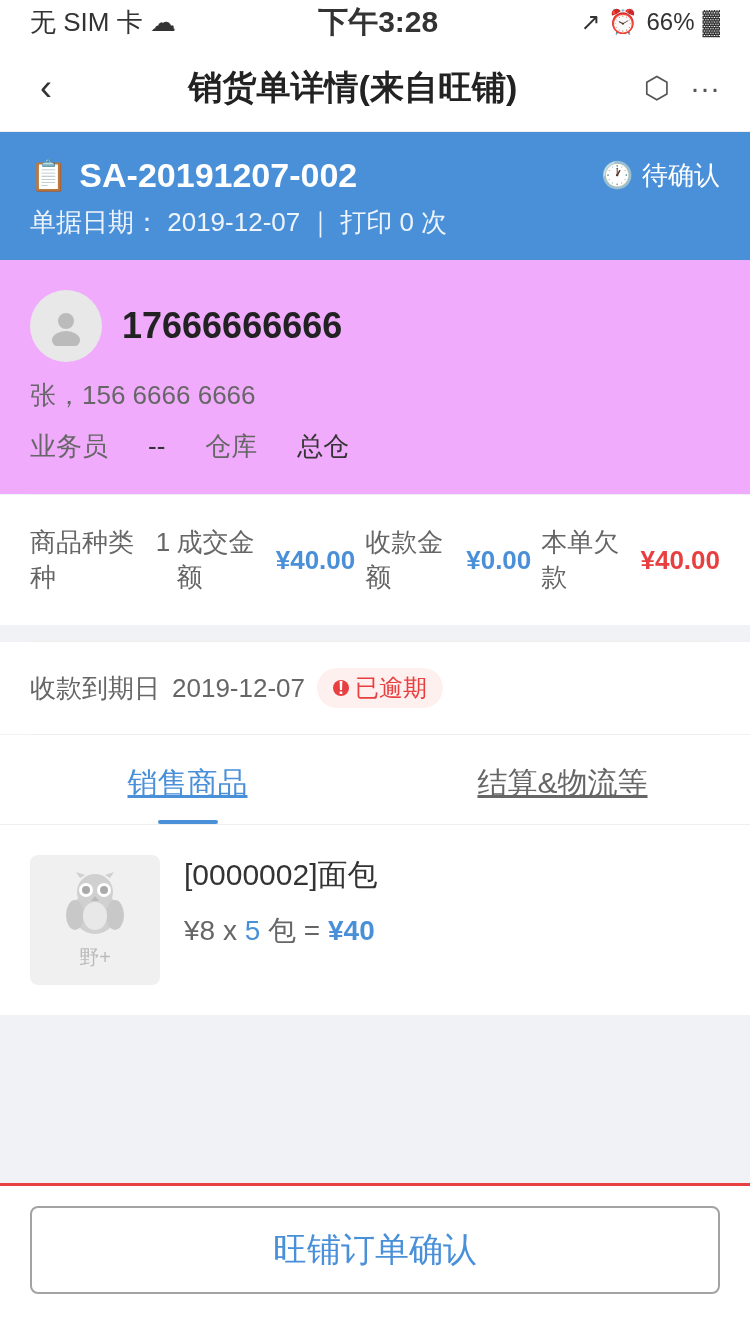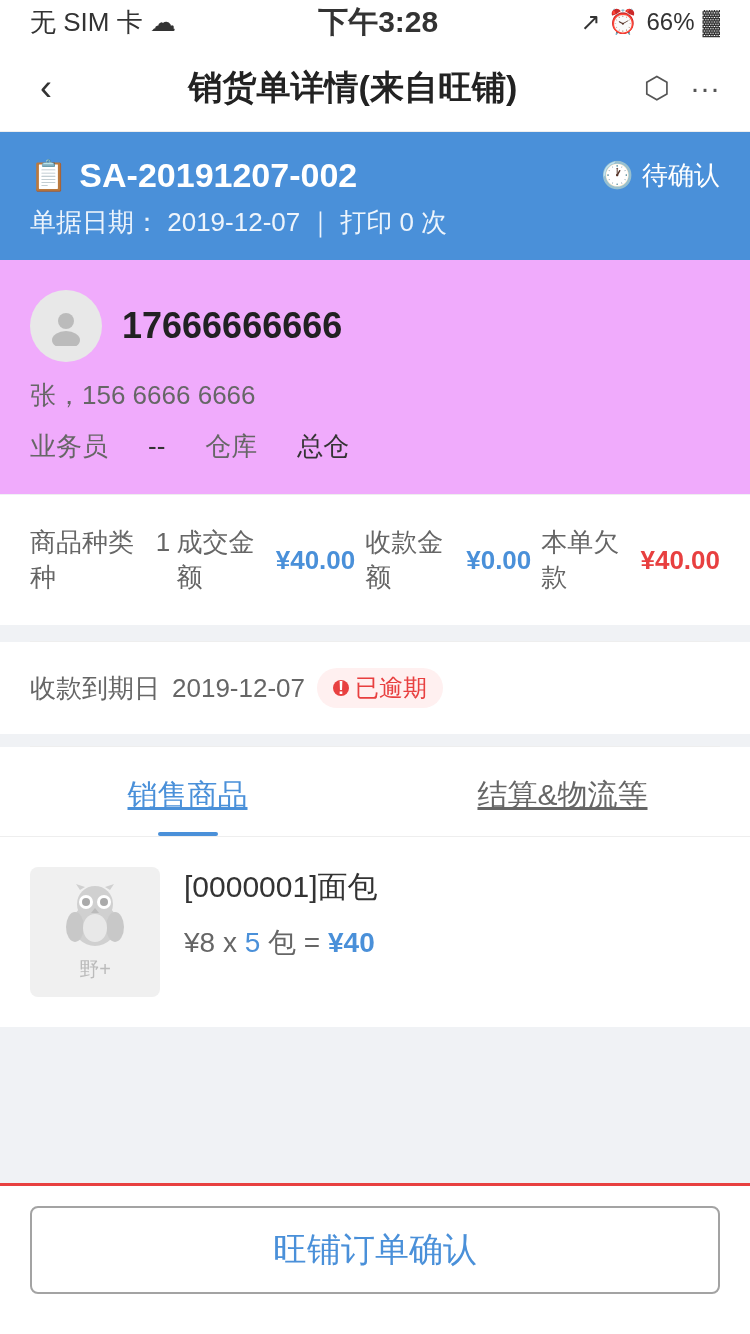--- a/index.html
+++ b/index.html
@@ -176,21 +176,21 @@
       align-items: center;
     }
     .summary-row-label { color: #666; }
     .amount-blue { color: #4A90D9; font-weight: 600; }
     .amount-red { color: #e84040; font-weight: 600; }
 
     
     .due-section {
       background: #fff;
       padding: 26px 30px;
-      margin-bottom: 12px;
+      margin-bottom: 0;
       display: flex;
       align-items: center;
       gap: 12px;
       font-size: 26px;
       color: #666;
     }
     .overdue-badge {
       display: flex;
       align-items: center;
       gap: 6px;
@@ -458,21 +458,21 @@
 
         <ellipse cx="20" cy="45" rx="9" ry="15" fill="#c8c8c8"></ellipse>
         <ellipse cx="60" cy="45" rx="9" ry="15" fill="#c8c8c8"></ellipse>
 
         <ellipse cx="40" cy="46" rx="12" ry="14" fill="#e8e8e8"></ellipse>
       </svg>
       <span class="owl-label">野+</span>
     </div>
   </div>
   <div class="product-info">
-    <div class="product-name">[0000001]面包</div>
+    <div class="product-name">[0000002]面包</div>
     <div class="product-price">
       <span>¥8</span>
       <span> x </span>
       <span class="qty">5</span>
       <span>包</span>
       <span> = </span>
       <span class="total">¥40</span>
     </div>
   </div>
 </div>

